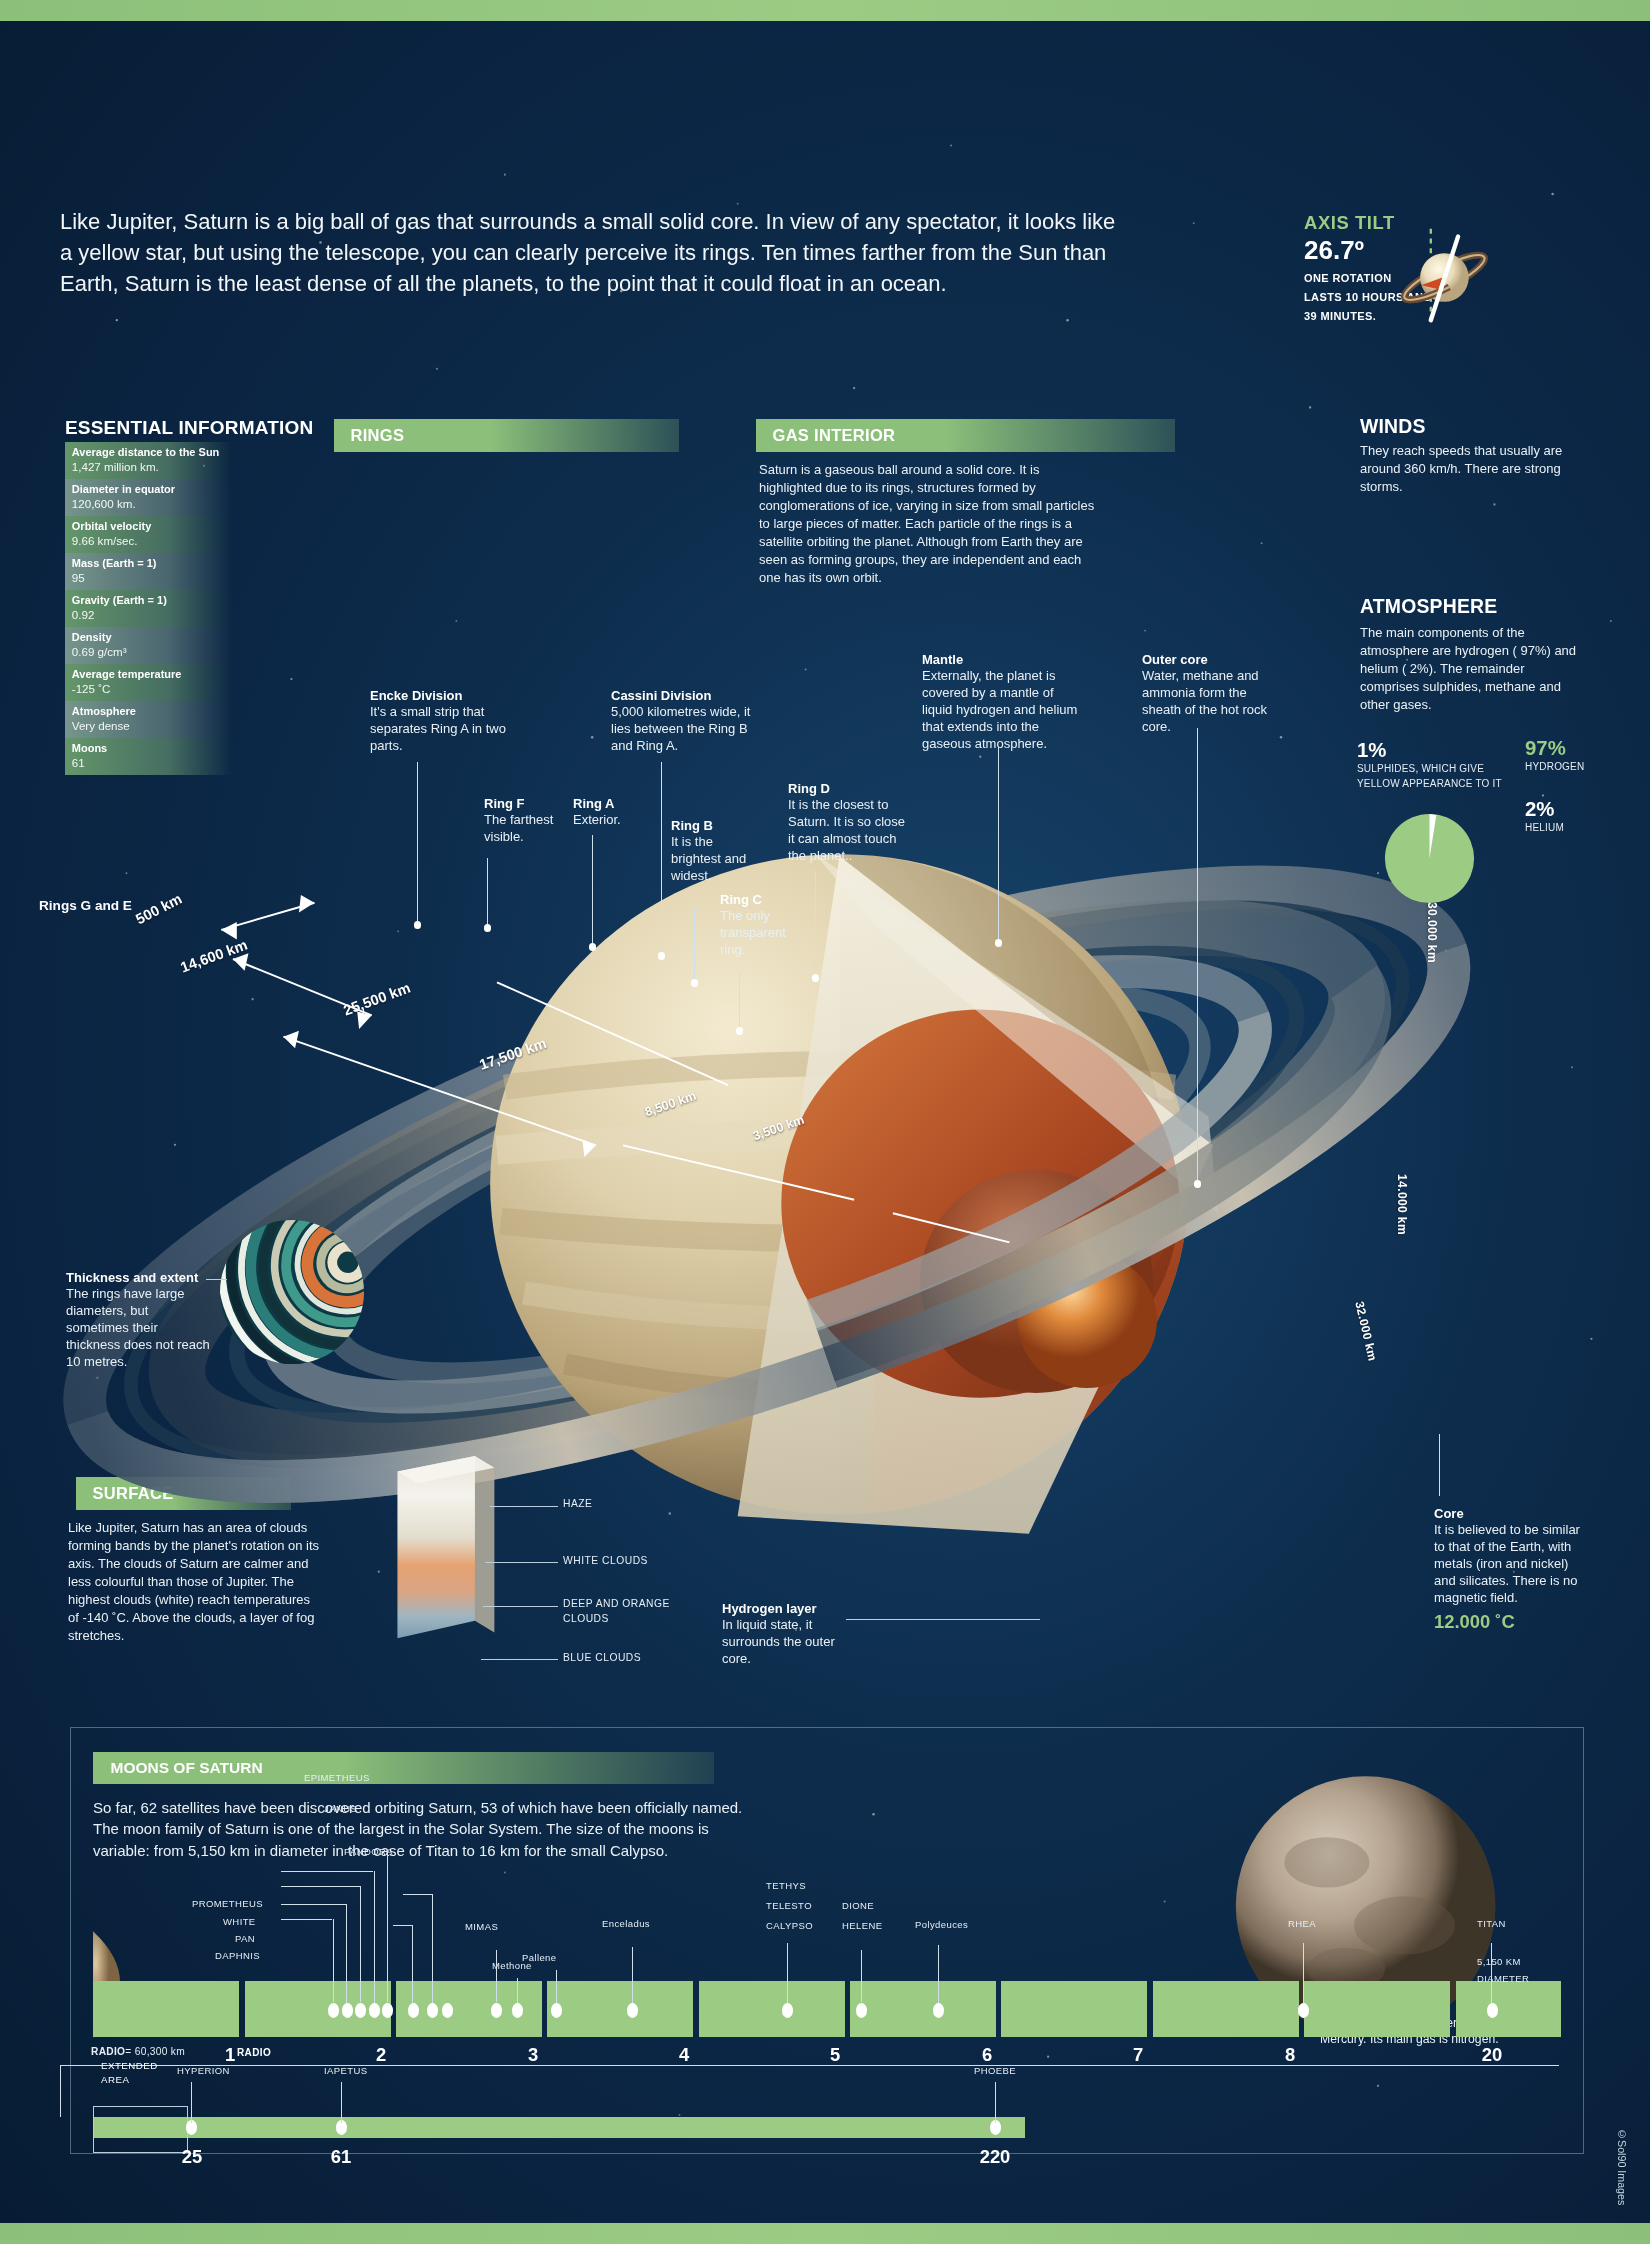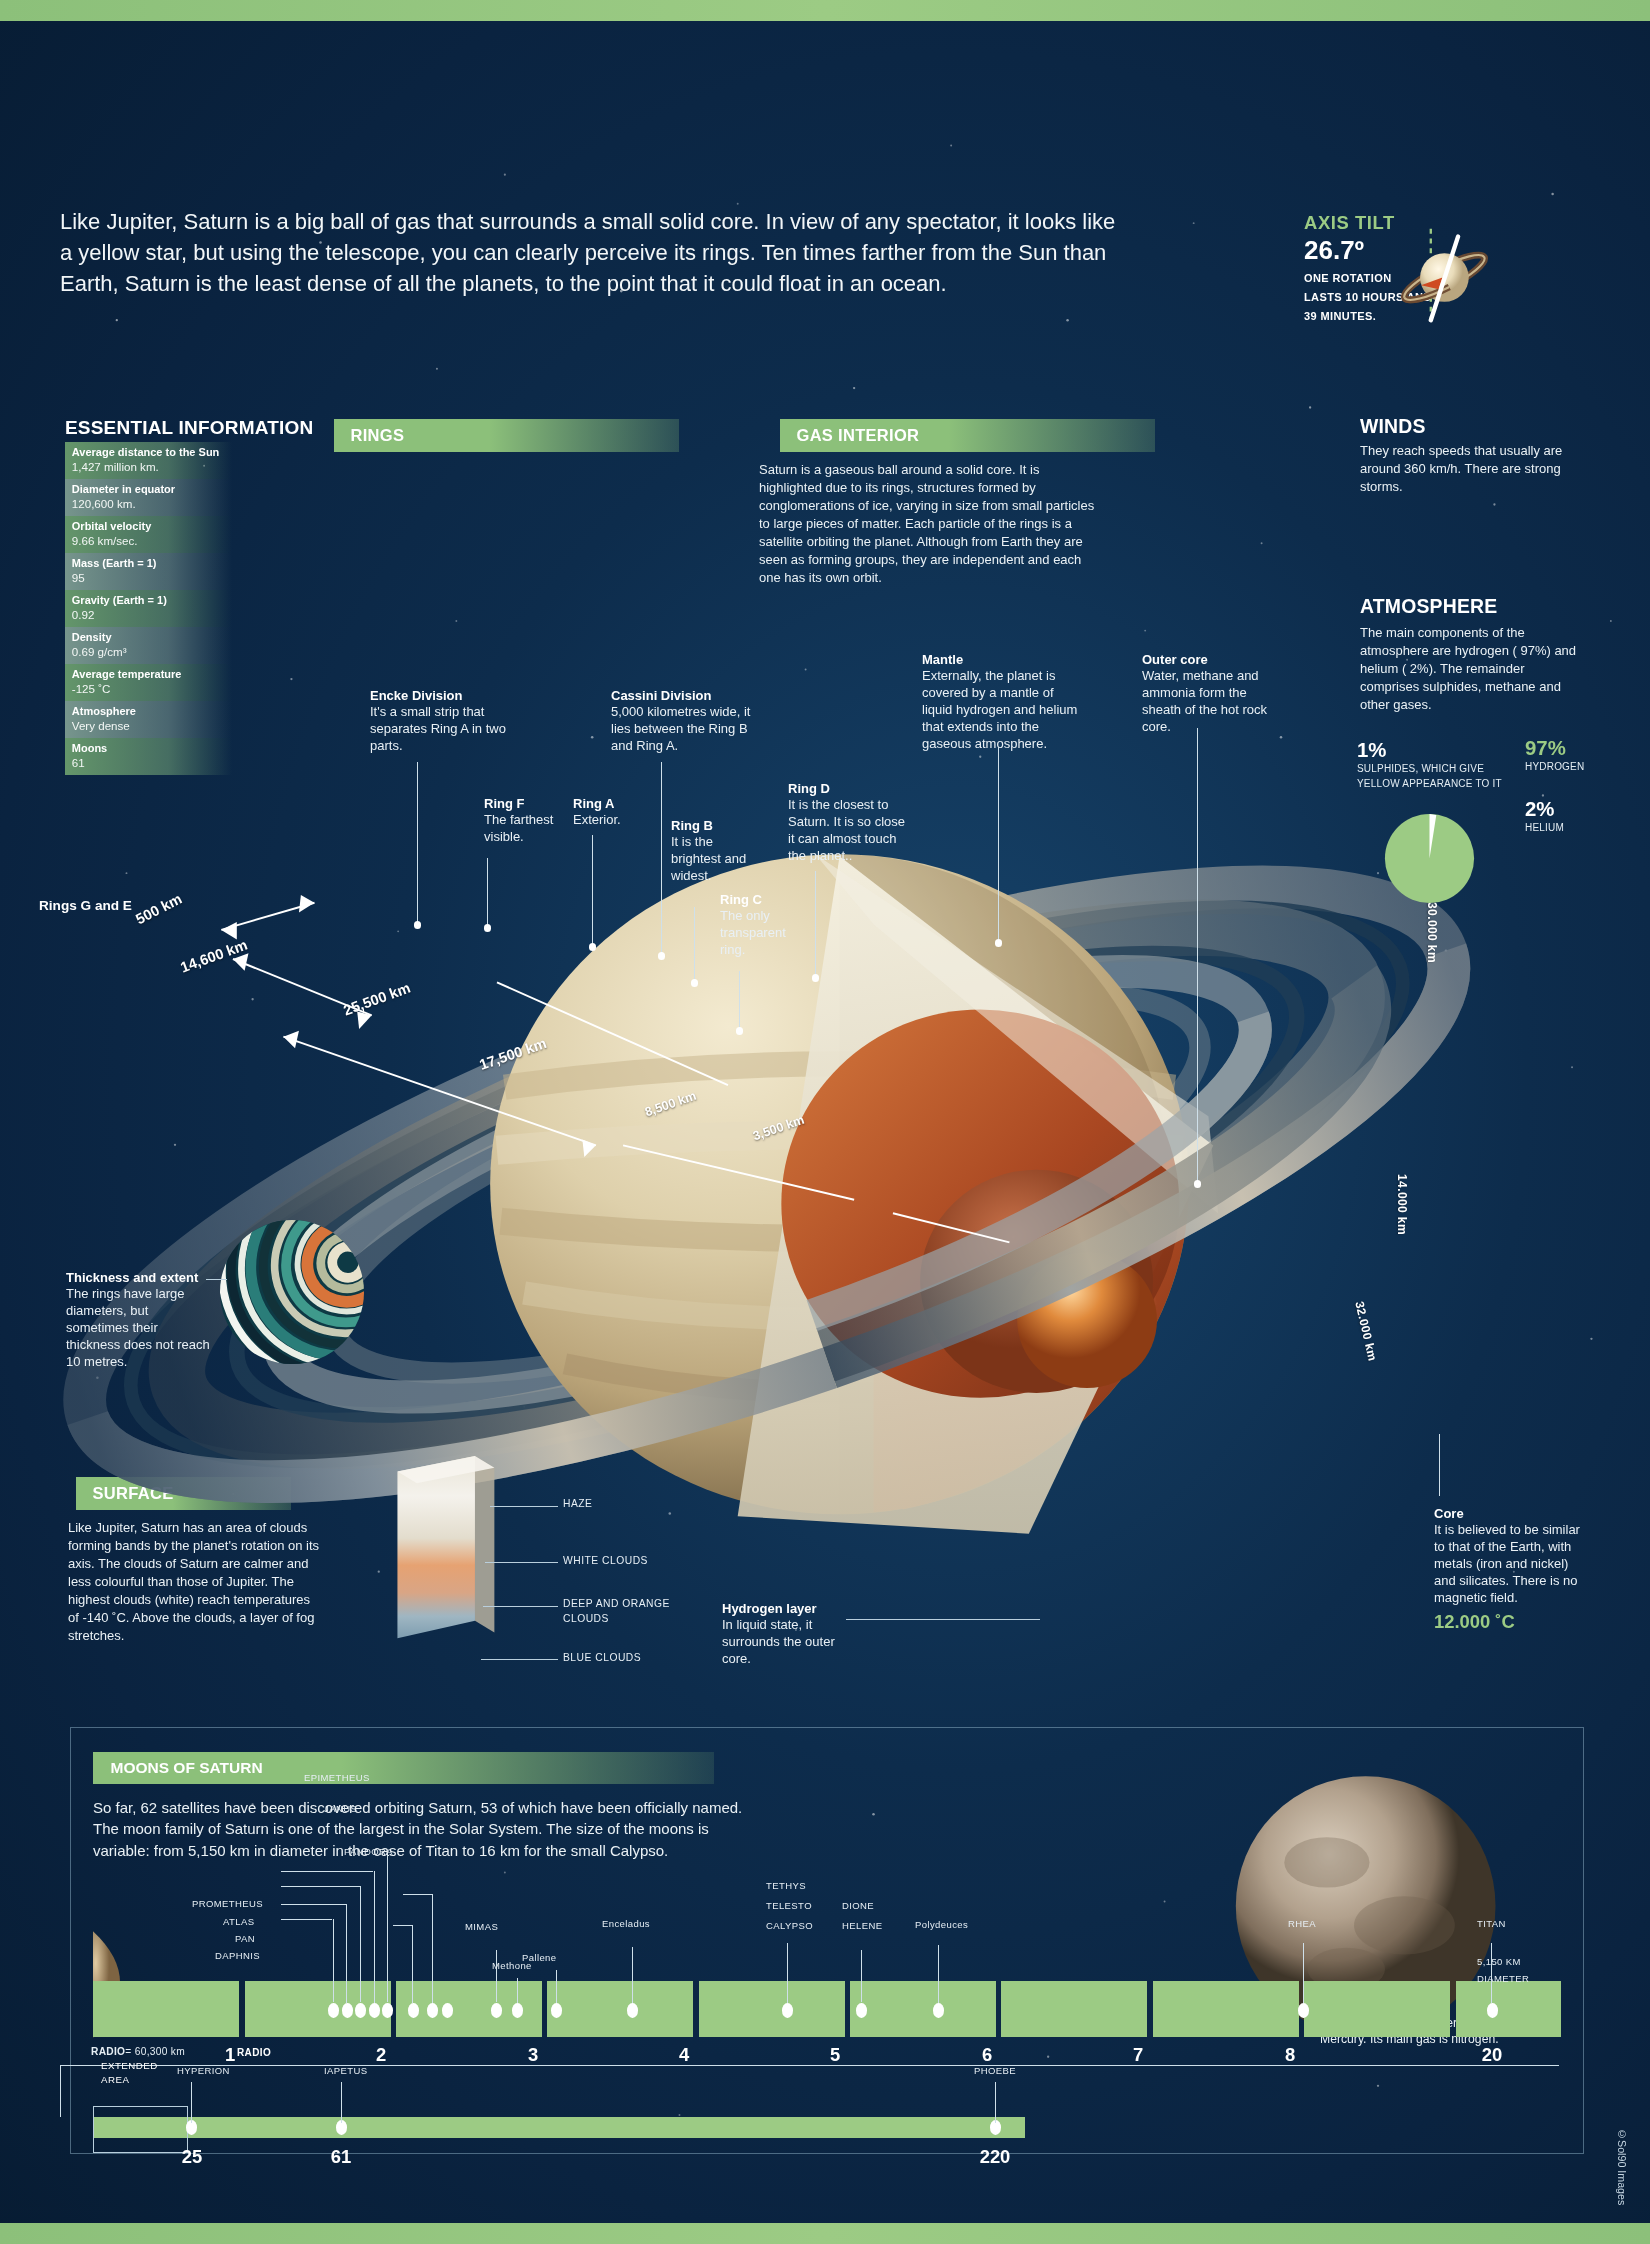--- a/index.html
+++ b/index.html
@@ -266,21 +266,21 @@
     <div class="ess-row">
       <div class="ess-k">Moons</div>
       <div class="ess-v">61</div>
       </div>
   </div>
 
   <div class="greenbar" style="left:334px; top:419px; width:345px;">
     <span>RINGS</span>
   </div>
 
-  <div class="greenbar" style="left:756px; top:419px; width:375px;margin-left:24px;">
+  <div class="greenbar" style="left:756px; top:419px; width:419px;">
     <span>GAS INTERIOR</span>
   </div>
   <div class="body-txt" style="left:759px; top:461px; width:342px;">Saturn is a gaseous ball around a solid core. It is highlighted due to its rings, structures formed by conglomerations of ice, varying in size from small particles to large pieces of matter. Each particle of the rings is a satellite orbiting the planet. Although from Earth they are seen as forming groups, they are independent and each one has its own orbit.</div>
 
   <div class="plain-h" style="left:1360px; top:415px;">WINDS</div>
   <div class="body-txt" style="left:1360px; top:442px; width:215px;">They reach speeds that usually are around 360 km/h. There are strong storms.</div>
 
   <div class="plain-h" style="left:1360px; top:595px;">ATMOSPHERE</div>
   <div class="body-txt" style="left:1360px; top:624px; width:221px;">The main components of the atmosphere are hydrogen ( 97%) and helium ( 2%). The remainder comprises sulphides, methane and other gases.</div>
 
@@ -642,21 +642,21 @@
   <div class="mn-line" style="left:556px; top:1970px; height:33px;"></div>
   <div class="mn-line" style="left:632px; top:1947px; height:56px;"></div>
   <div class="mn-line" style="left:787px; top:1943px; height:60px;"></div>
   <div class="mn-line" style="left:861px; top:1950px; height:52px;"></div>
   <div class="mn-line" style="left:938px; top:1945px; height:58px;"></div>
   <div class="mn-line" style="left:1303px; top:1943px; height:60px;"></div>
   <div class="mn-line" style="left:1491px; top:1943px; height:60px;"></div>
 
   <div class="mn-lab" style="left:215px; top:1950px;">DAPHNIS</div>
   <div class="mn-lab" style="left:235px; top:1933px;">PAN</div>
-  <div class="mn-lab" style="left:223px; top:1916px;">ATLAS</div>
+  <div class="mn-lab" style="left:223px; top:1916px;">WHITE</div>
   <div class="mn-lab" style="left:192px; top:1898px;">PROMETHEUS</div>
   <div class="mn-lab" style="left:344px; top:1846px;">PANDORA</div>
   <div class="mn-lab" style="left:324px; top:1803px;">JANUS</div>
   <div class="mn-lab" style="left:304px; top:1772px;">EPIMETHEUS</div>
   <div class="mn-lab" style="left:465px; top:1921px;">MIMAS</div>
   <div class="mn-lab" style="left:492px; top:1960px;text-align:right;">Methone</div>
   <div class="mn-lab" style="left:522px; top:1952px;">Pallene</div>
   <div class="mn-lab" style="left:602px; top:1918px;">Enceladus</div>
   <div class="mn-lab" style="left:766px; top:1880px;">TETHYS</div>
   <div class="mn-lab" style="left:766px; top:1900px;">TELESTO</div>

